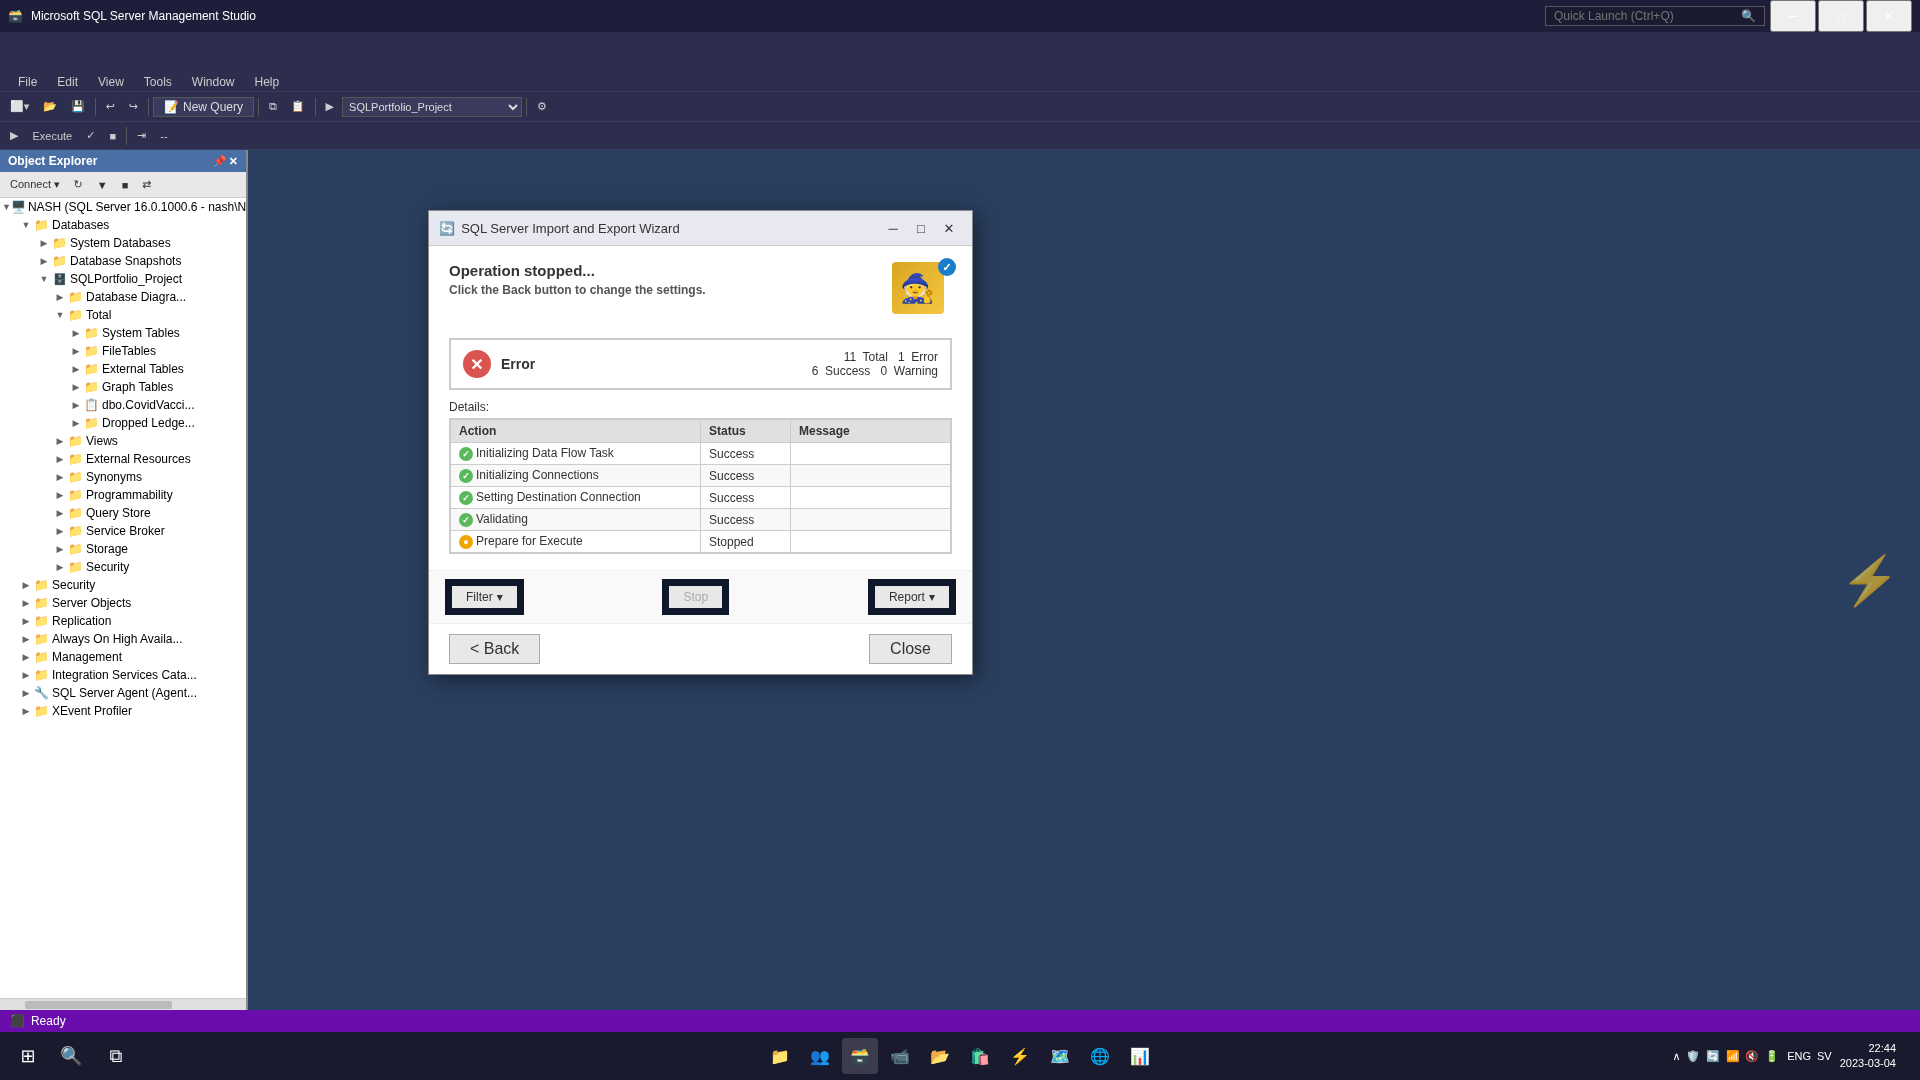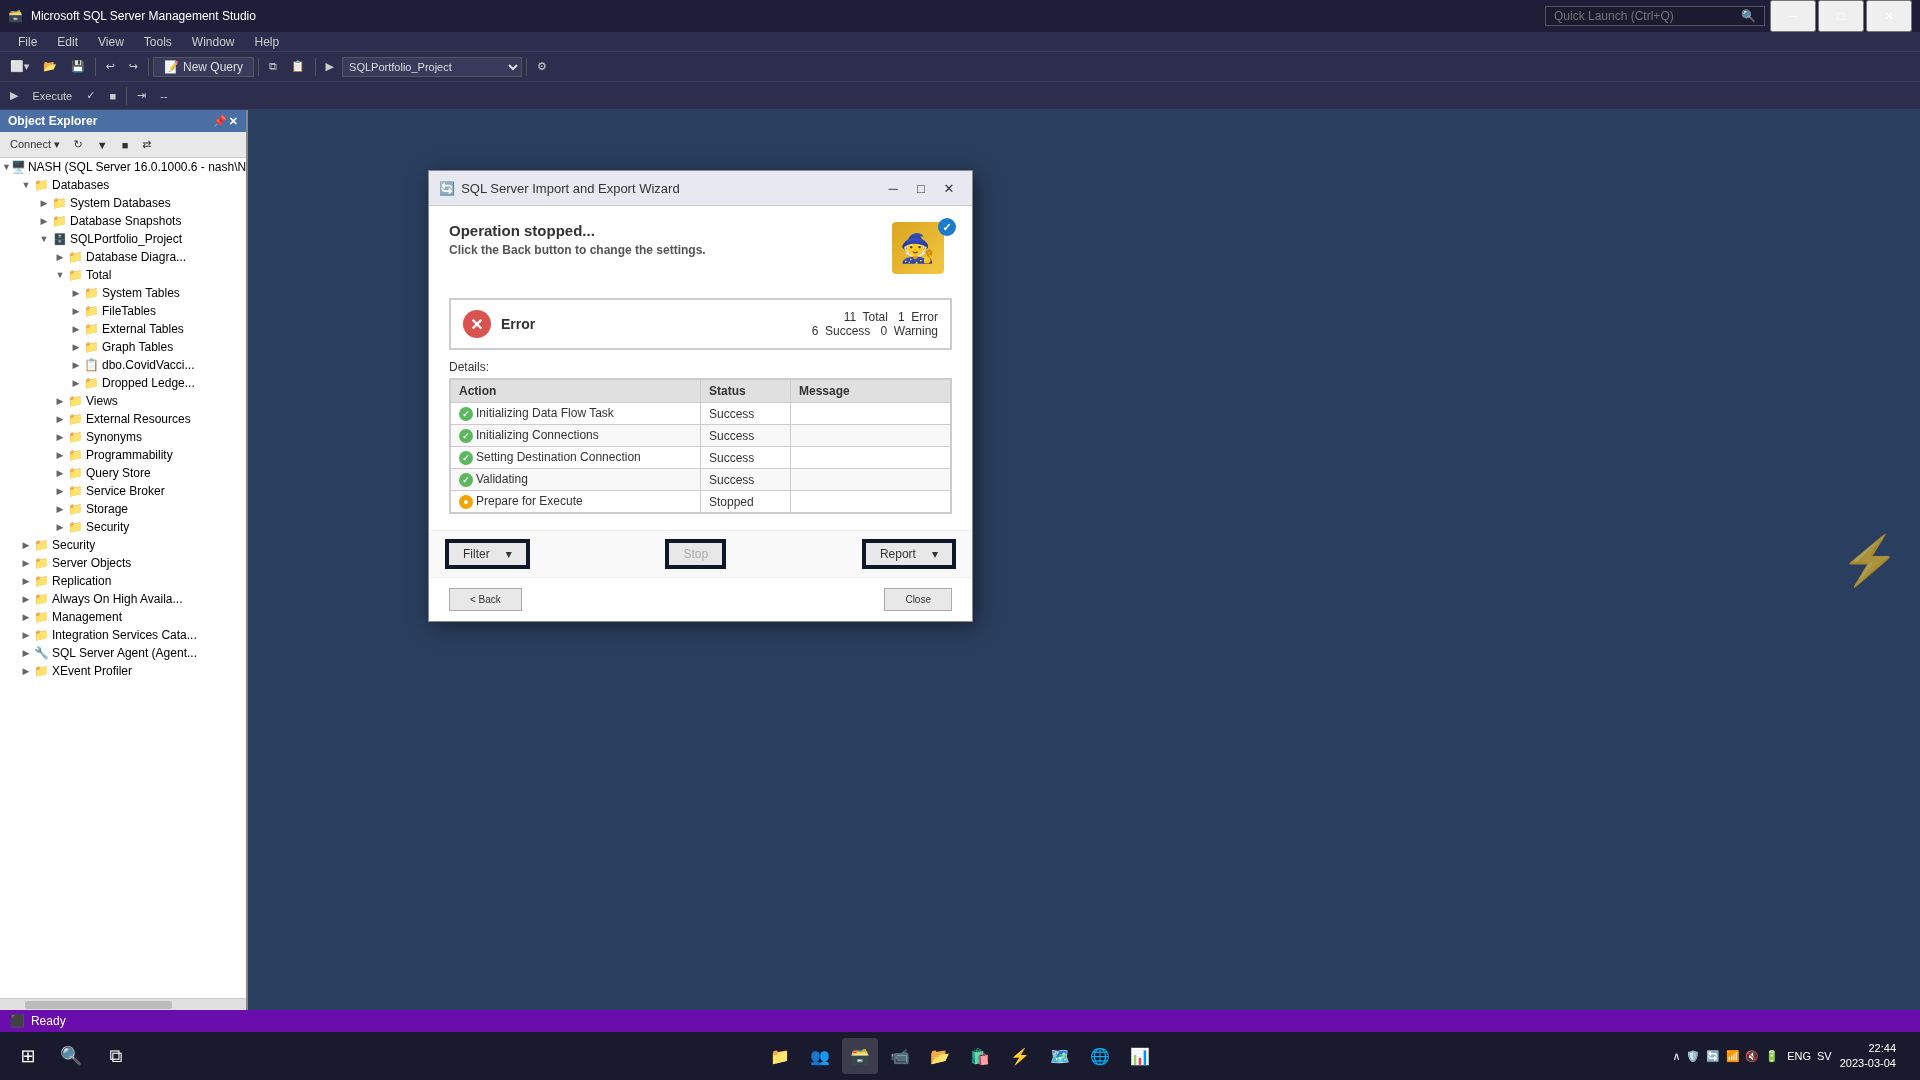--- a/index.html
+++ b/index.html
@@ -18,21 +18,21 @@
     
     .app-window { position: absolute; top: 0; left: 0; right: 0; bottom: 48px; display: flex; flex-direction: column; background: #2d2d4e; }
 
     
     .title-bar { height: 32px; background: #1e1e3a; display: flex; align-items: center; justify-content: space-between; padding: 0 8px; color: #fff; font-size: 12px; }
     .title-bar-left { display: flex; align-items: center; gap: 8px; }
     .title-bar-right { display: flex; align-items: center; gap: 2px; }
     .title-bar-btn { width: 46px; height: 32px; display: flex; align-items: center; justify-content: center; cursor: pointer; font-size: 12px; color: #fff; }
 
     
-    .menu-bar { height: 20px; background: #2d2d4e; display: flex; align-items: center; padding: 0 8px; border-bottom: 1px solid #3d3d5e; }
+    .menu-bar { height: 20px; background: #2d2d4e; display: flex; align-items: center; padding: 0 8px; border-bottom: 1px solid #3d3d5e; margin-top: 40px; }
     .menu-item { padding: 4px 10px; color: #ccc; cursor: pointer; font-size: 12px; }
 
     
     .toolbar { height: 30px; background: #2d2d4e; display: flex; align-items: center; padding: 0 4px; border-bottom: 1px solid #3d3d5e; gap: 2px; }
     .toolbar2 { height: 28px; background: #2d2d4e; display: flex; align-items: center; padding: 0 4px; border-bottom: 1px solid #3d3d5e; gap: 2px; }
     .tb-btn { padding: 2px 6px; color: #ccc; cursor: pointer; font-size: 11px; border: none; background: none; }
     .tb-separator { width: 1px; height: 18px; background: #555; margin: 0 2px; }
     .new-query-btn { background: #3a3a5c; border: 1px solid #555; color: #ddd; padding: 2px 10px; font-size: 12px; cursor: pointer; display: flex; align-items: center; gap: 4px; }
 
     
@@ -80,25 +80,25 @@
     .status-success { color: #333; }
     .status-stopped { color: #333; }
     .row-icon { width: 14px; height: 14px; border-radius: 50%; display: inline-flex; align-items: center; justify-content: center; font-size: 9px; margin-right: 3px; font-weight: bold; }
     .row-icon.success { background: #5cb85c; color: #fff; }
     .row-icon.stopped { background: #f0a500; color: #fff; }
 
     .dialog-footer-toolbar { padding: 8px 16px; border-top: 1px solid #eee; display: flex; align-items: center; justify-content: space-between; background: #f9f9f9; }
     .footer-left { display: flex; gap: 4px; }
     .footer-center { display: flex; gap: 4px; }
     .footer-right { display: flex; gap: 4px; }
-    .footer-btn { padding: 4px 14px; border: 4px solid #0f172a; background: #e8e8e8; cursor: pointer; font-size: 12px; color: #333; display: flex; align-items: center; gap: 16px; }
+    .footer-btn { padding: 4px 14px; border: 7px solid #0f172a; background: #e8e8e8; cursor: pointer; font-size: 12px; color: #333; display: flex; align-items: center; gap: 4px; }
     .footer-btn.disabled { color: #aaa; cursor: default; }
 
     .dialog-nav { padding: 10px 20px; border-top: 1px solid #eee; display: flex; justify-content: space-between; background: #fff; }
-    .nav-btn { padding: 5px 20px; border: 1px solid #aaa; background: #e8e8e8; cursor: pointer; font-size: 10px; color: #333; }
+    .nav-btn { padding: 5px 20px; border: 1px solid #aaa; background: #e8e8e8; cursor: pointer; font-size: 16px; color: #333; }
 
     
     .workspace { flex: 1; background: #2a3f5f; position: relative; }
 
     .lightning-icon { position: absolute; right: 20px; top: 50%; transform: translateY(-50%); font-size: 48px; color: #5a6a8a; opacity: 0.6; }
 
     
     .oe-tree::-webkit-scrollbar { width: 8px; }
     .oe-tree::-webkit-scrollbar-track { background: #f0f0f0; }
     .oe-tree::-webkit-scrollbar-thumb { background: #bbb; }

